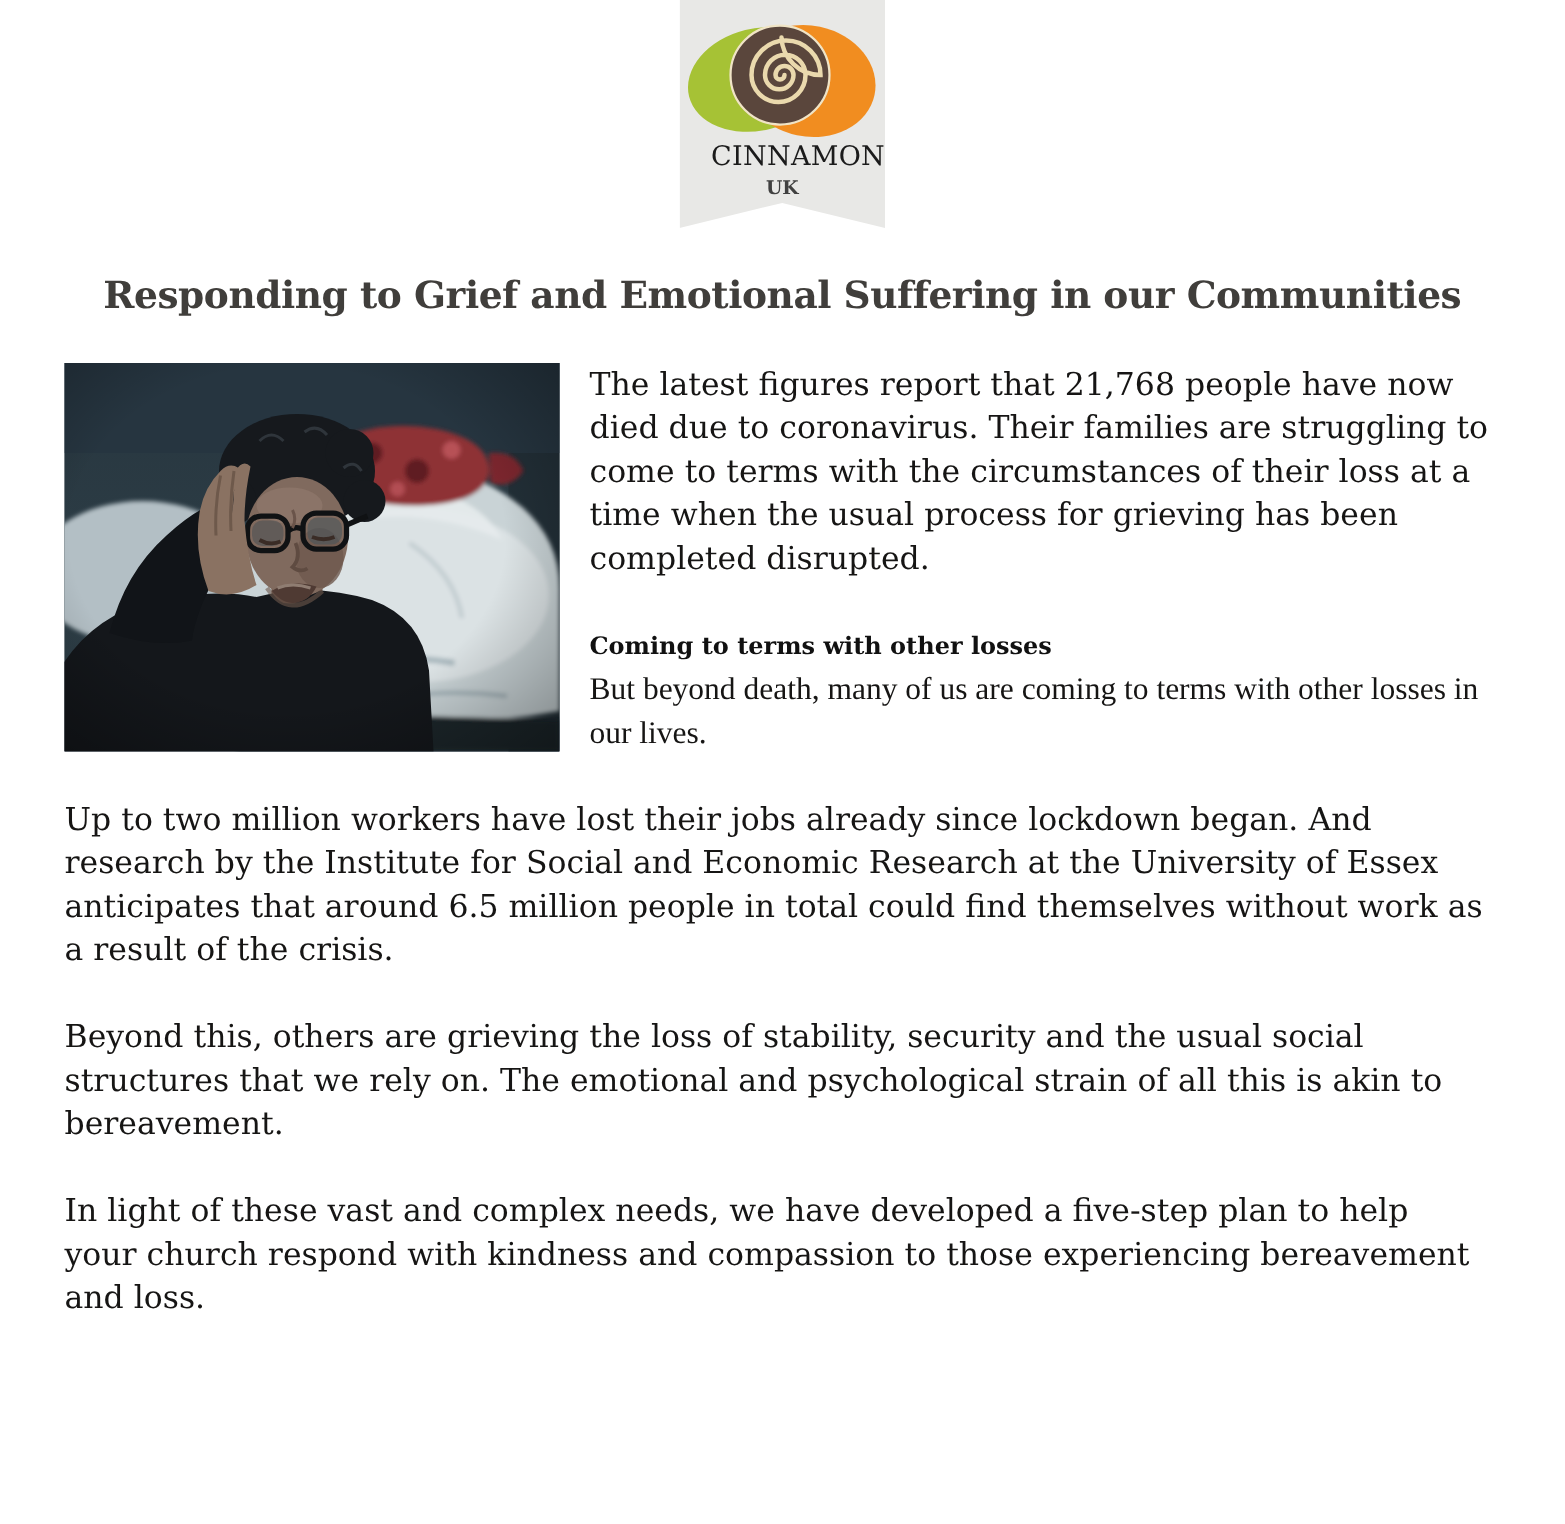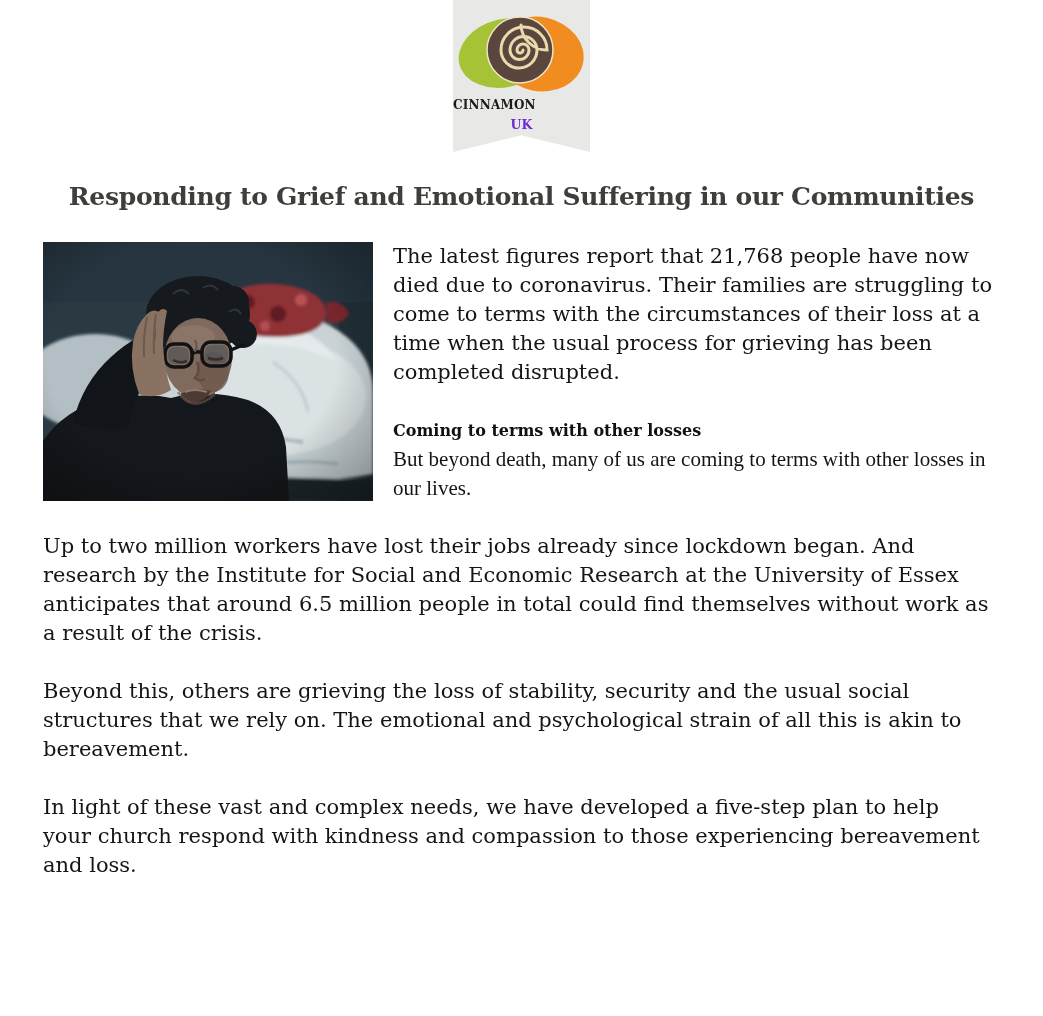--- a/index.html
+++ b/index.html
@@ -16,26 +16,26 @@
   .banner{
     position:relative;
     width:137px;height:152px;
     margin:0 auto;
     background:#e8e8e6;
     clip-path:polygon(0 0,100% 0,100% 100%,50% 89%,0 100%);
   }
   .logo-svg{position:absolute;top:6px;left:0;width:137px;height:92px;}
   .org-name{
     position:absolute;top:95px;left:0;width:100%;
-    text-align:left;font-weight:bold;font-size:12px;
+    text-align:right;font-weight:normal;font-size:18px;
     letter-spacing:.2px;color:#1b1b1b;line-height:20px;
   }
   .org-sub{
     position:absolute;top:117px;left:0;width:100%;
-    text-align:center;font-weight:bold;font-size:12.5px;color:#6d28d9;
+    text-align:center;font-weight:bold;font-size:12.5px;color:#404040;
   }
 
   
   .title{
     margin:27px 40px 0 40px;
     text-align:center;
     font-weight:bold;
     font-size:25px;
     letter-spacing:-0.3px;
     color:#403e3b;

